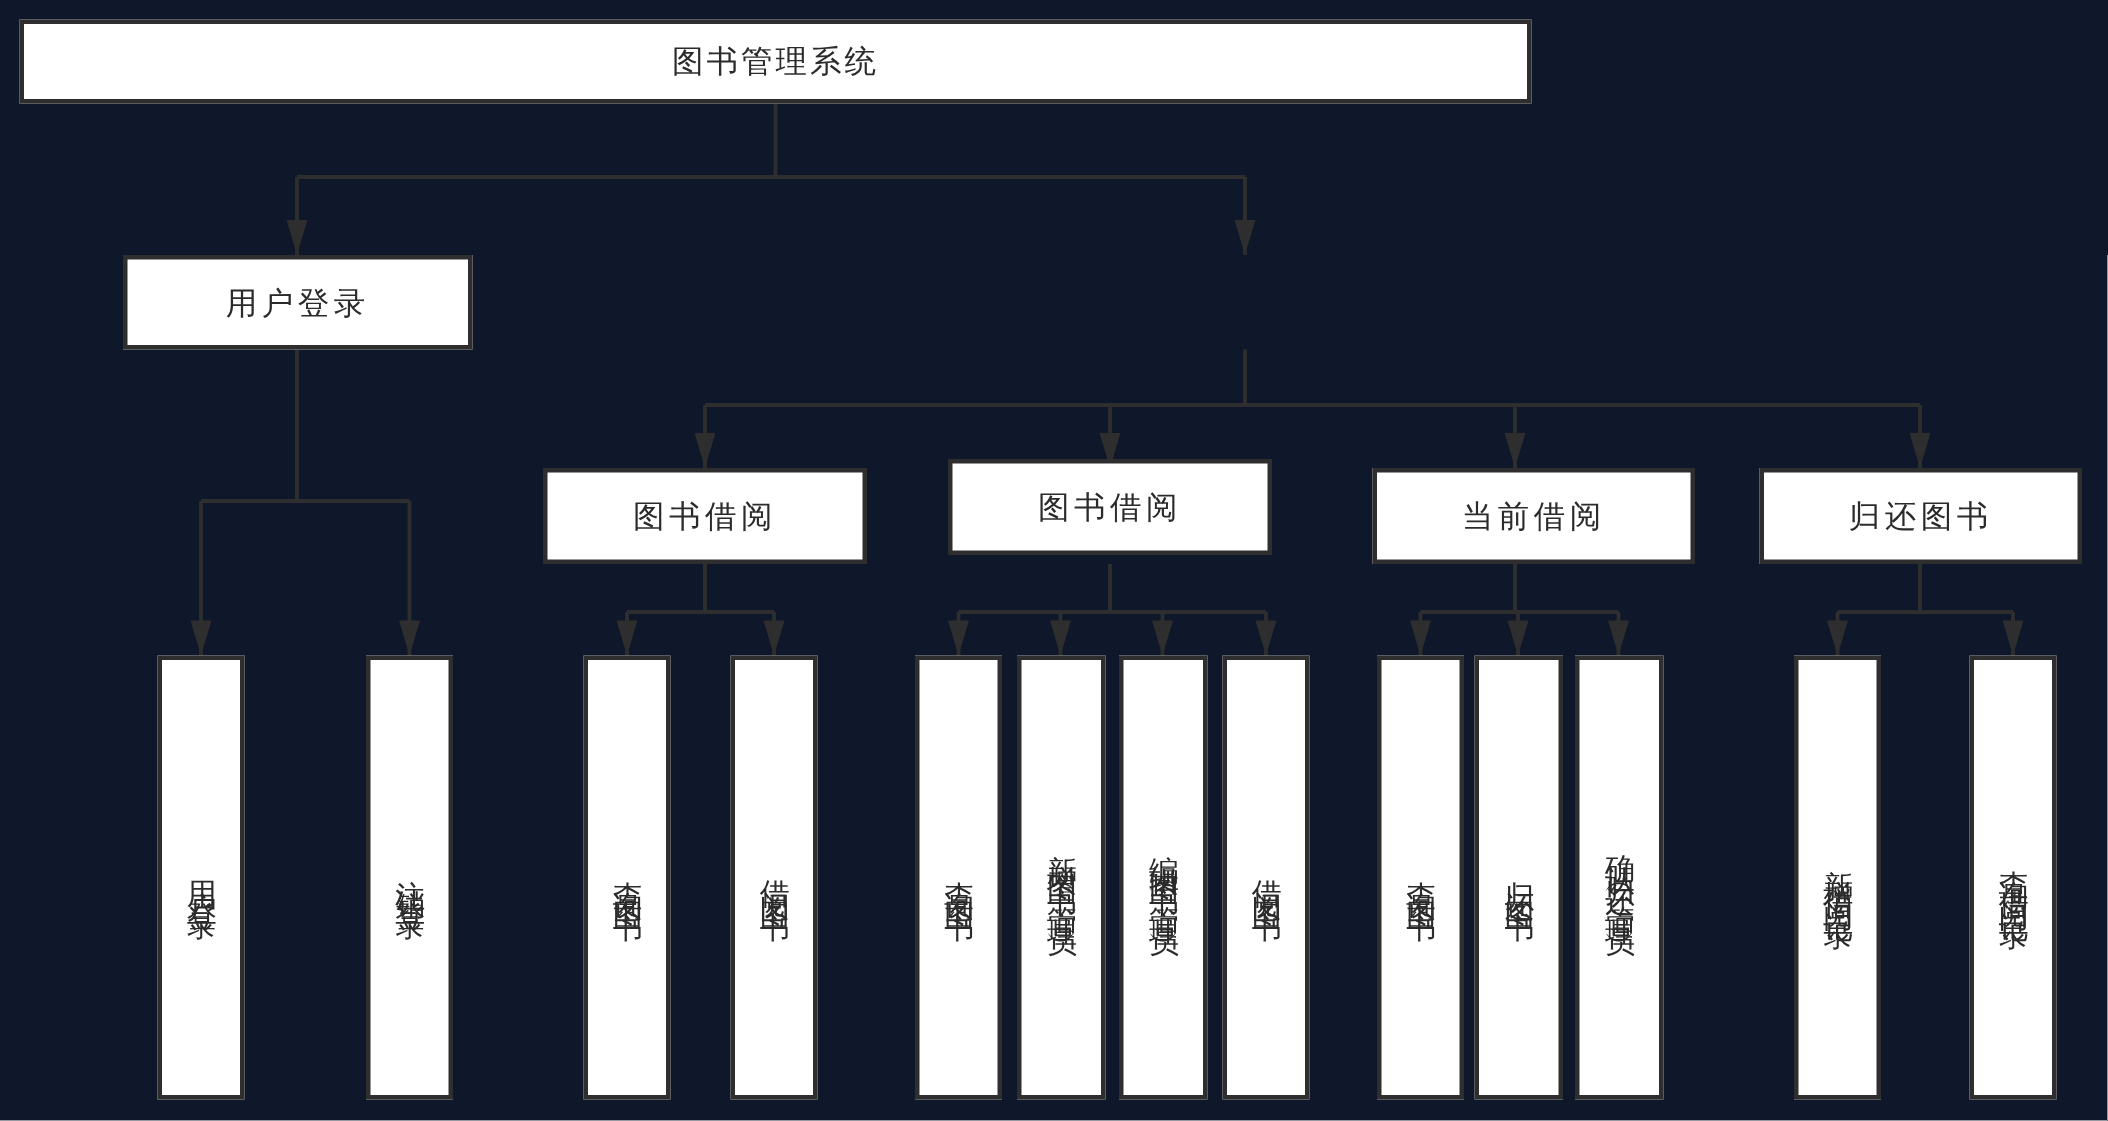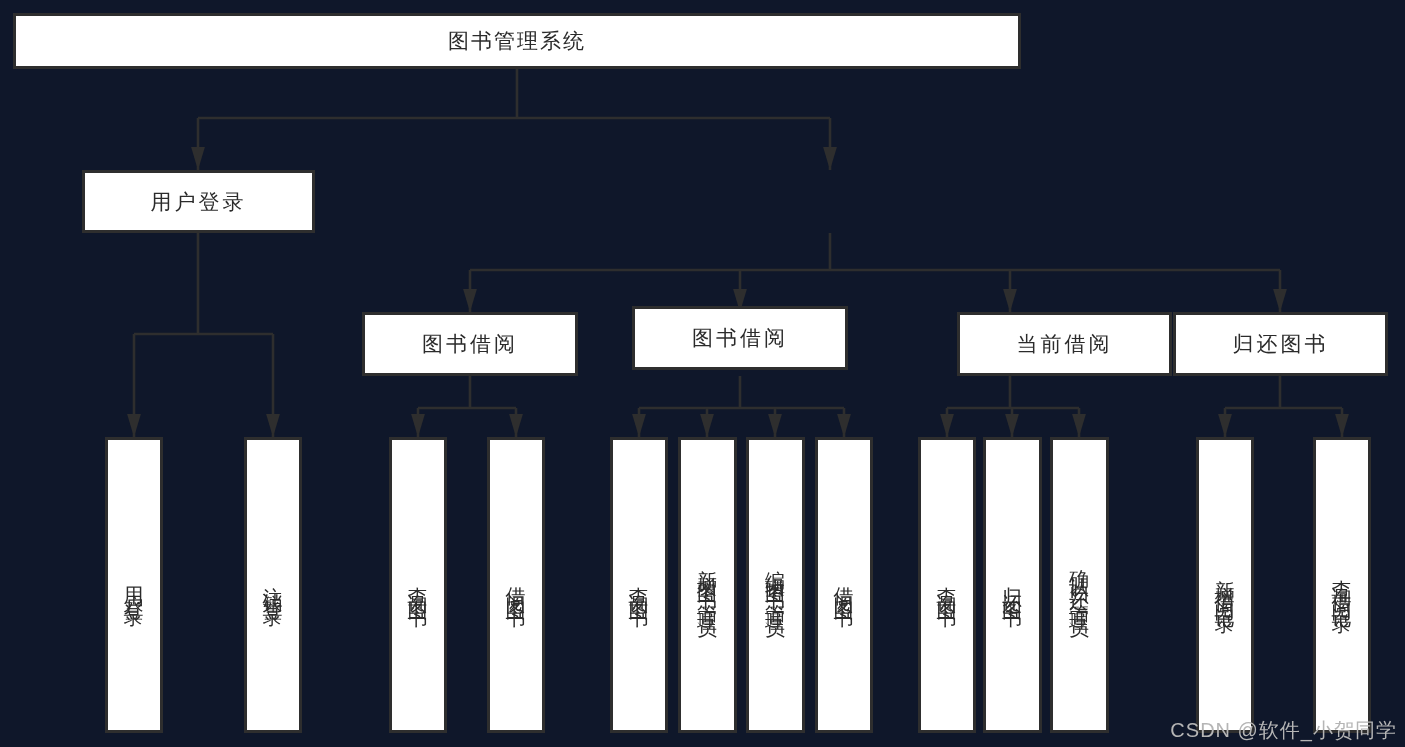--- a/index.html
+++ b/index.html
@@ -94,36 +94,35 @@
     <line x1="1225" y1="408" x2="1225" y2="437" stroke="#2e2e2e" stroke-width="2.6" marker-end="url(#arw)"></line>
     <line x1="1342" y1="408" x2="1342" y2="437" stroke="#2e2e2e" stroke-width="2.6" marker-end="url(#arw)"></line>
   </svg>
 
   <div class="node h root" style="left:13px;top:13px;width:1008px;height:56px">图书管理系统</div>
 
   <div class="node h" style="left:82px;top:170px;width:233px;height:63px">用户登录</div>
 
   <div class="node h" style="left:362px;top:312px;width:216px;height:64px">图书借阅</div>
   <div class="node h" style="left:632px;top:306px;width:216px;height:64px">图书借阅</div>
-  <div class="node h" style="left:957px;top:312px;width:215px;height:64px">当前借阅</div>
+  <div class="node h" style="left:915px;top:312px;width:215px;height:64px">当前借阅</div>
   <div class="node h" style="left:1173px;top:312px;width:215px;height:64px">归还图书</div>
 
   <div class="node v" style="left:105px;top:437px;width:58px;height:296px">用户登录</div>
   <div class="node v" style="left:244px;top:437px;width:58px;height:296px">注销登录</div>
 
   <div class="node v" style="left:389px;top:437px;width:58px;height:296px">查询图书</div>
   <div class="node v" style="left:487px;top:437px;width:58px;height:296px">借阅图书</div>
 
   <div class="node v" style="left:610px;top:437px;width:58px;height:296px">查询图书</div>
   <div class="node v" style="left:678px;top:437px;width:59px;height:296px">新增图书（管理员）</div>
   <div class="node v" style="left:746px;top:437px;width:59px;height:296px">编辑图书（管理员）</div>
   <div class="node v" style="left:815px;top:437px;width:58px;height:296px">借阅图书</div>
 
   <div class="node v" style="left:918px;top:437px;width:58px;height:296px">查询图书</div>
   <div class="node v" style="left:983px;top:437px;width:59px;height:296px">归还图书</div>
   <div class="node v" style="left:1050px;top:437px;width:59px;height:296px">确认归还（管理员）</div>
 
   <div class="node v" style="left:1196px;top:437px;width:58px;height:296px">新增借阅记录</div>
   <div class="node v" style="left:1313px;top:437px;width:58px;height:296px">查询借阅记录</div>
 
-  <div class="watermark">CSDN @软件_小贺同学</div>
 
 </div>
 
 </body></html>

